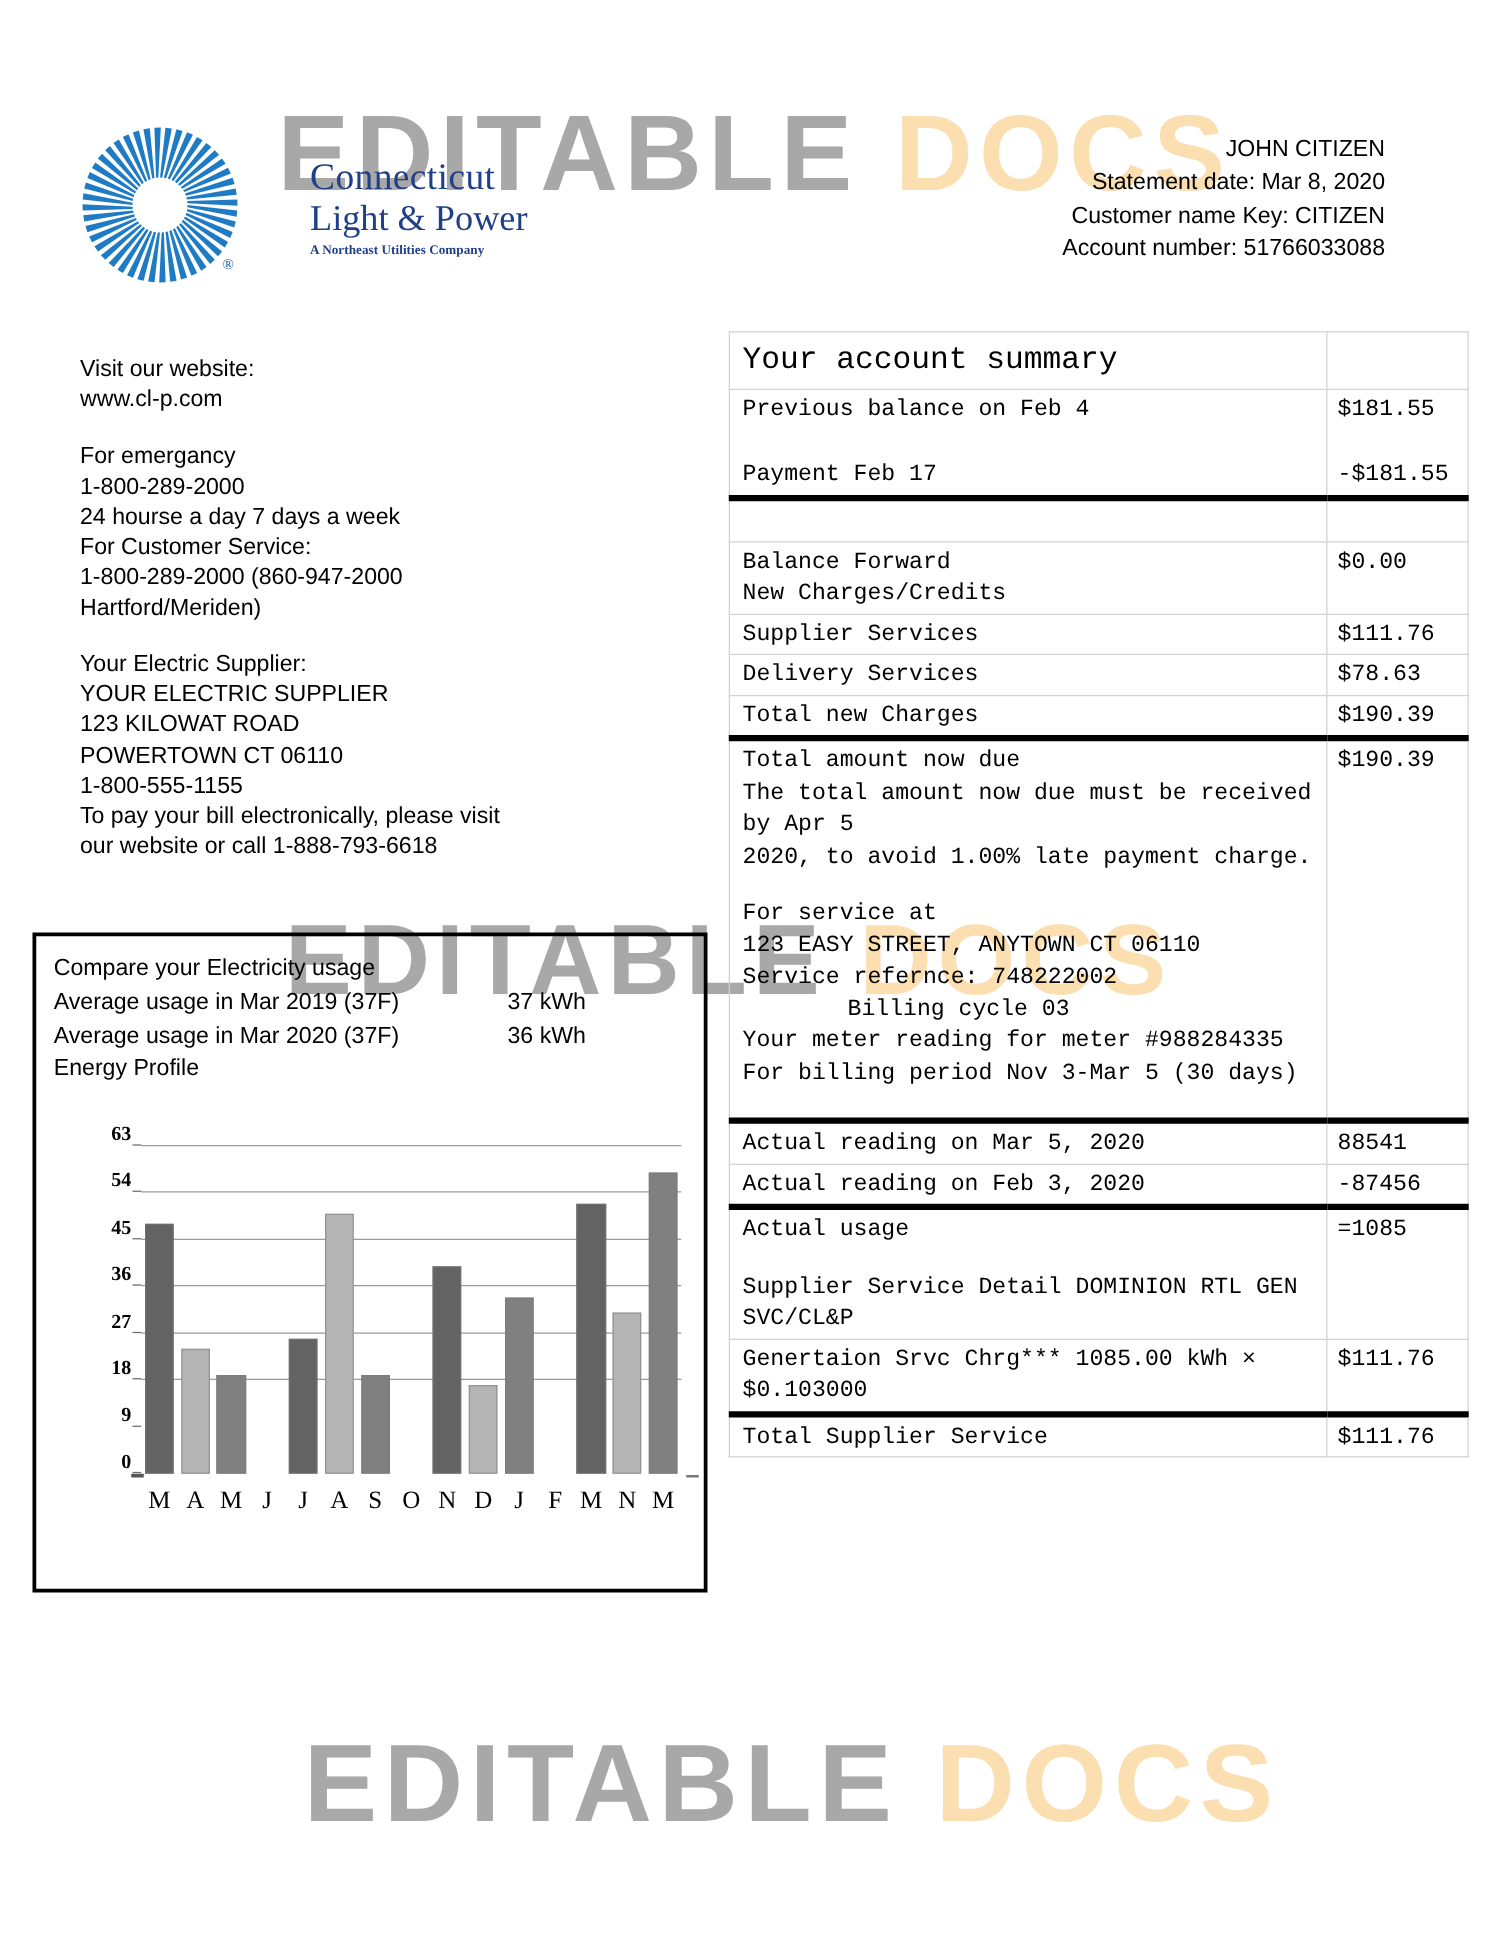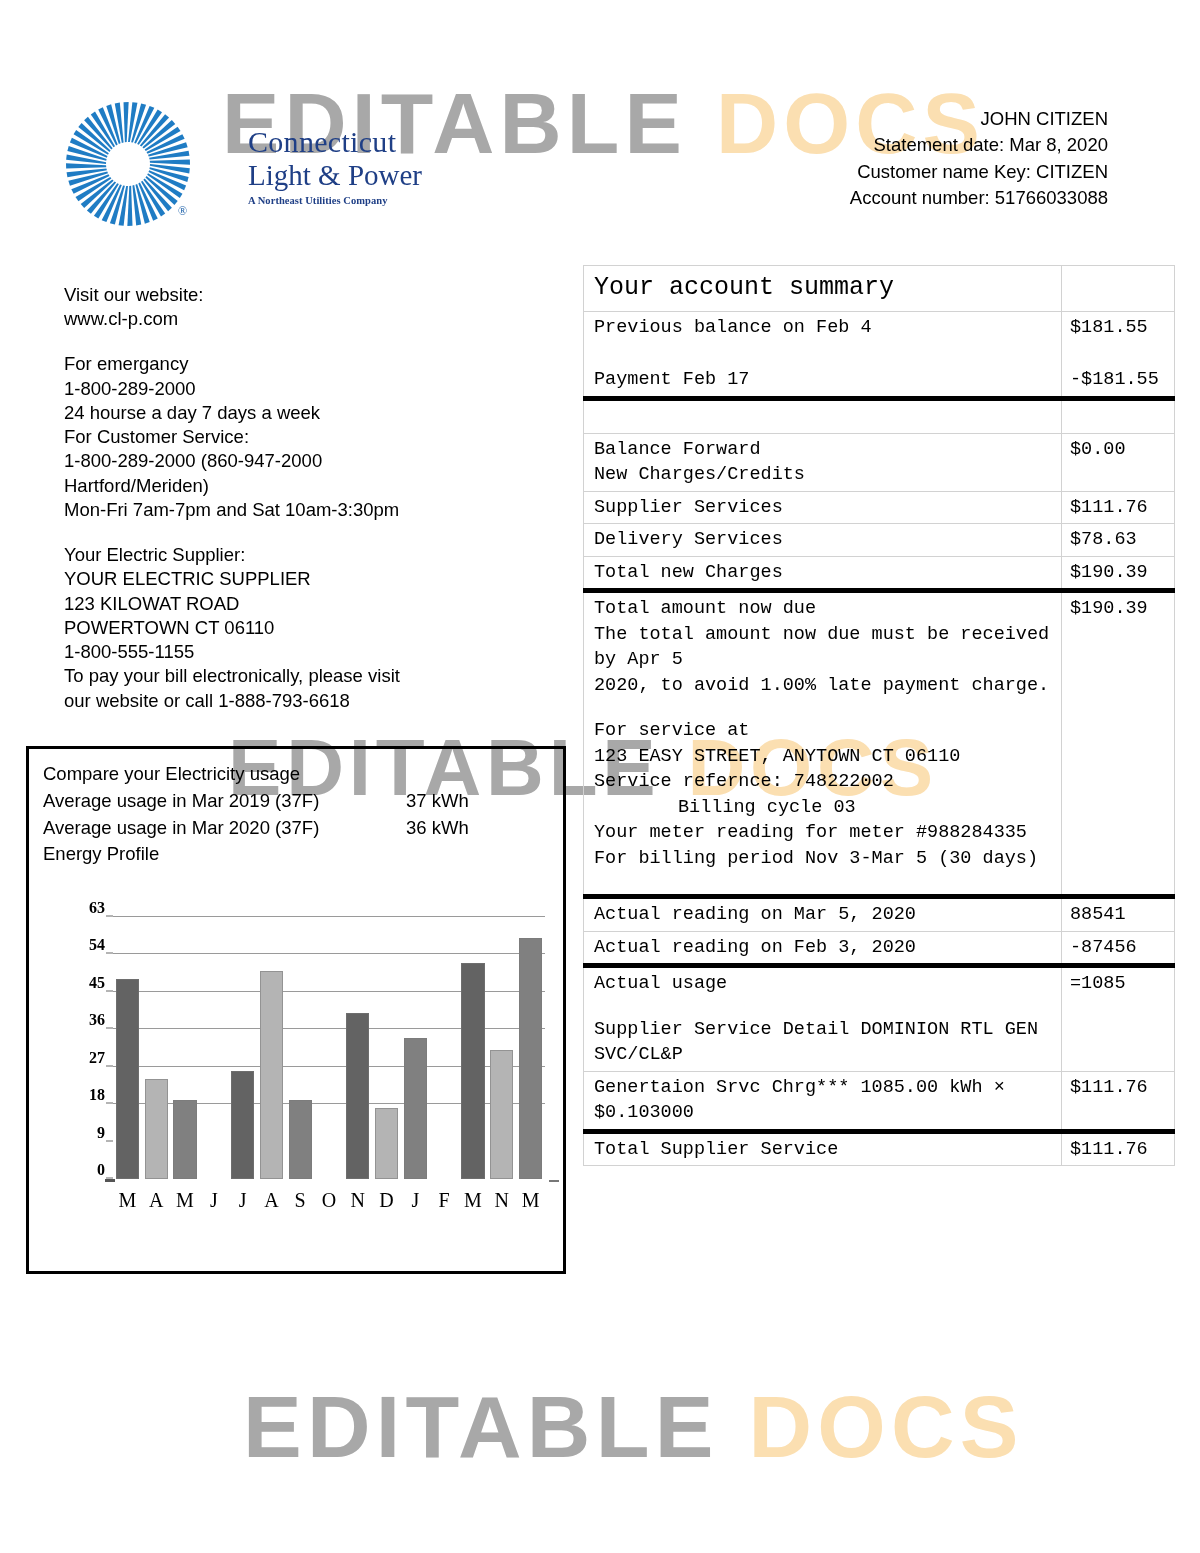--- a/index.html
+++ b/index.html
@@ -342,21 +342,20 @@
 <div class="contact">
   <div>Visit our website:</div>
   <div>www.cl-p.com</div>
   <div class="gap"></div>
   <div>For emergancy</div>
   <div>1-800-289-2000</div>
   <div>24 hourse a day 7 days a week</div>
   <div>For Customer Service:</div>
   <div>1-800-289-2000 (860-947-2000</div>
   <div>Hartford/Meriden)</div>
-  <div>Mon-Fri 7am-7pm and Sat 10am-3:30pm</div>
   <div class="gap"></div>
   <div>Your Electric Supplier:</div>
   <div>YOUR ELECTRIC SUPPLIER</div>
   <div>123 KILOWAT ROAD</div>
   <div>POWERTOWN CT 06110</div>
   <div>1-800-555-1155</div>
   <div>To pay your bill electronically, please visit</div>
   <div>our website or call 1-888-793-6618</div>
 </div>
 

